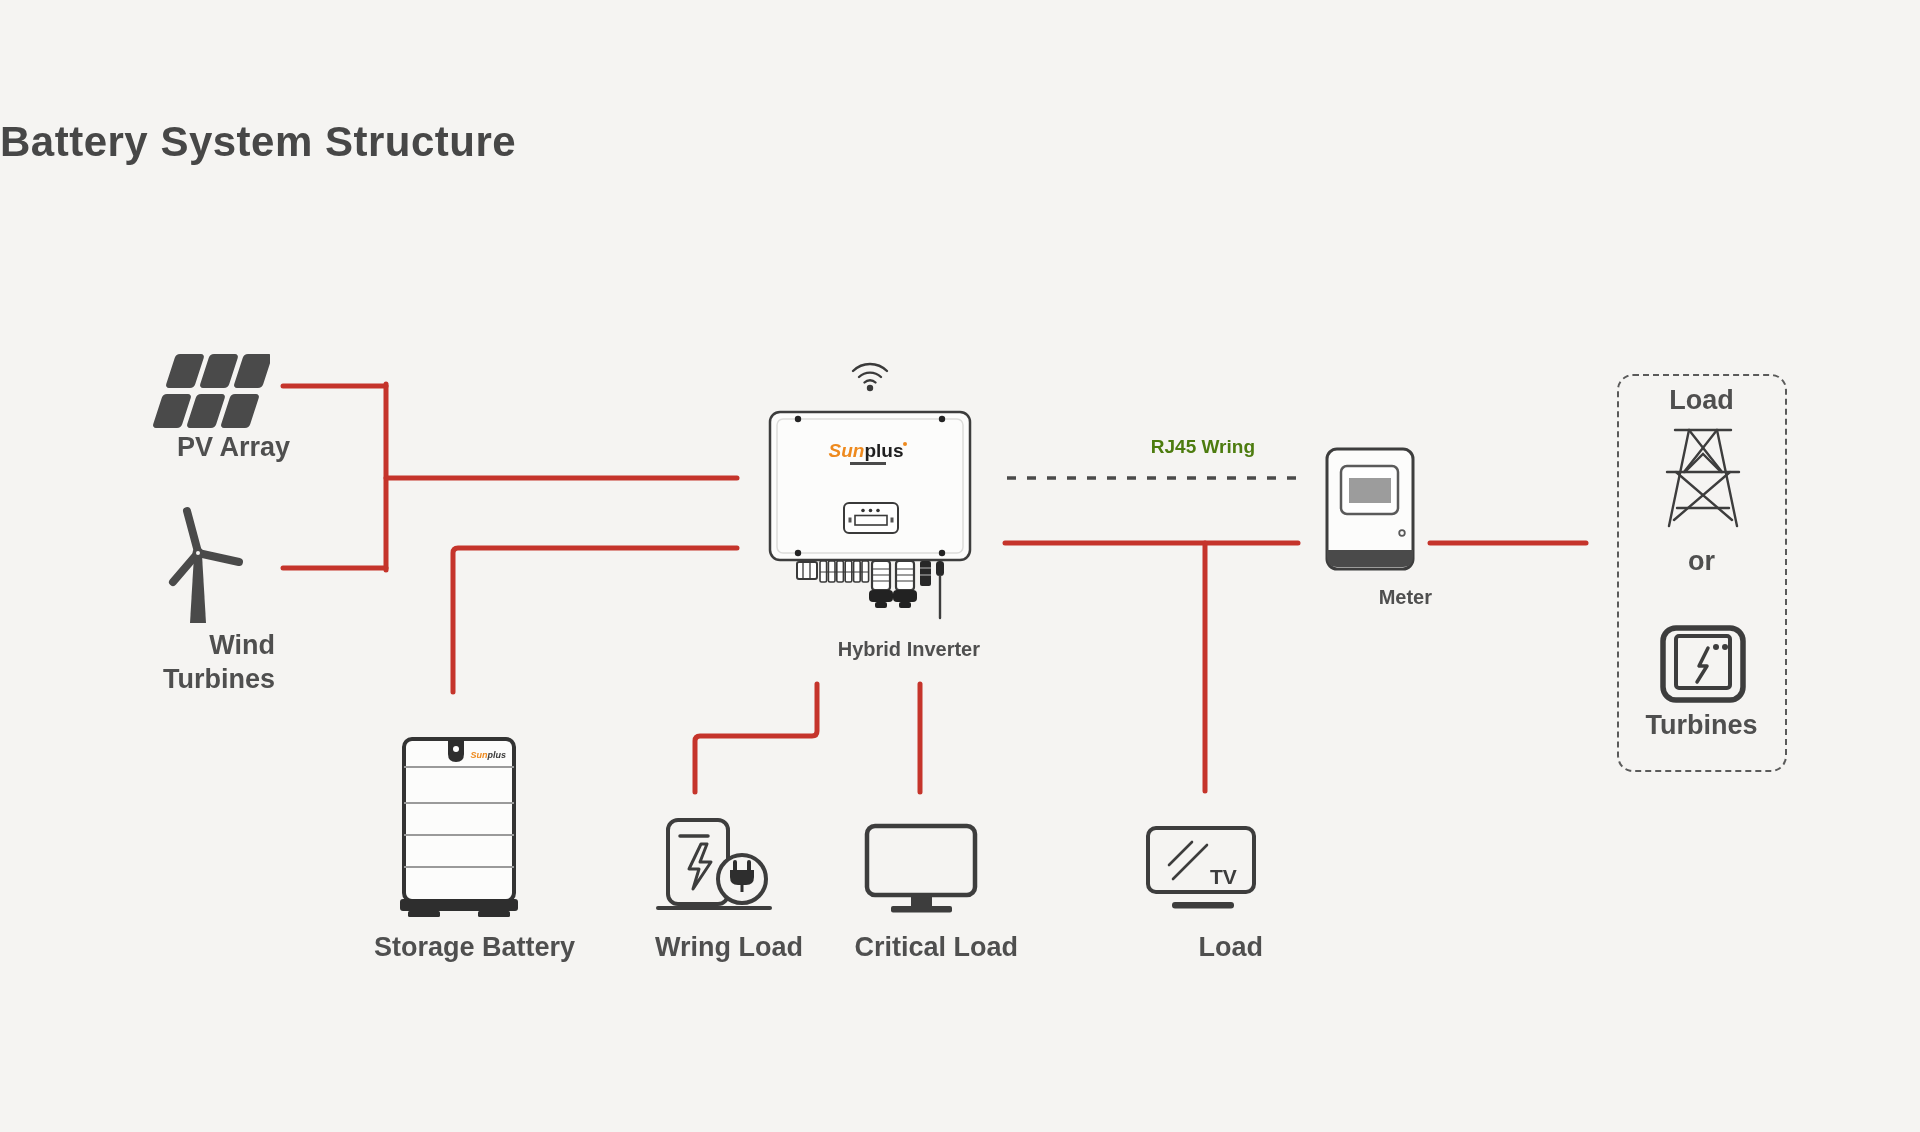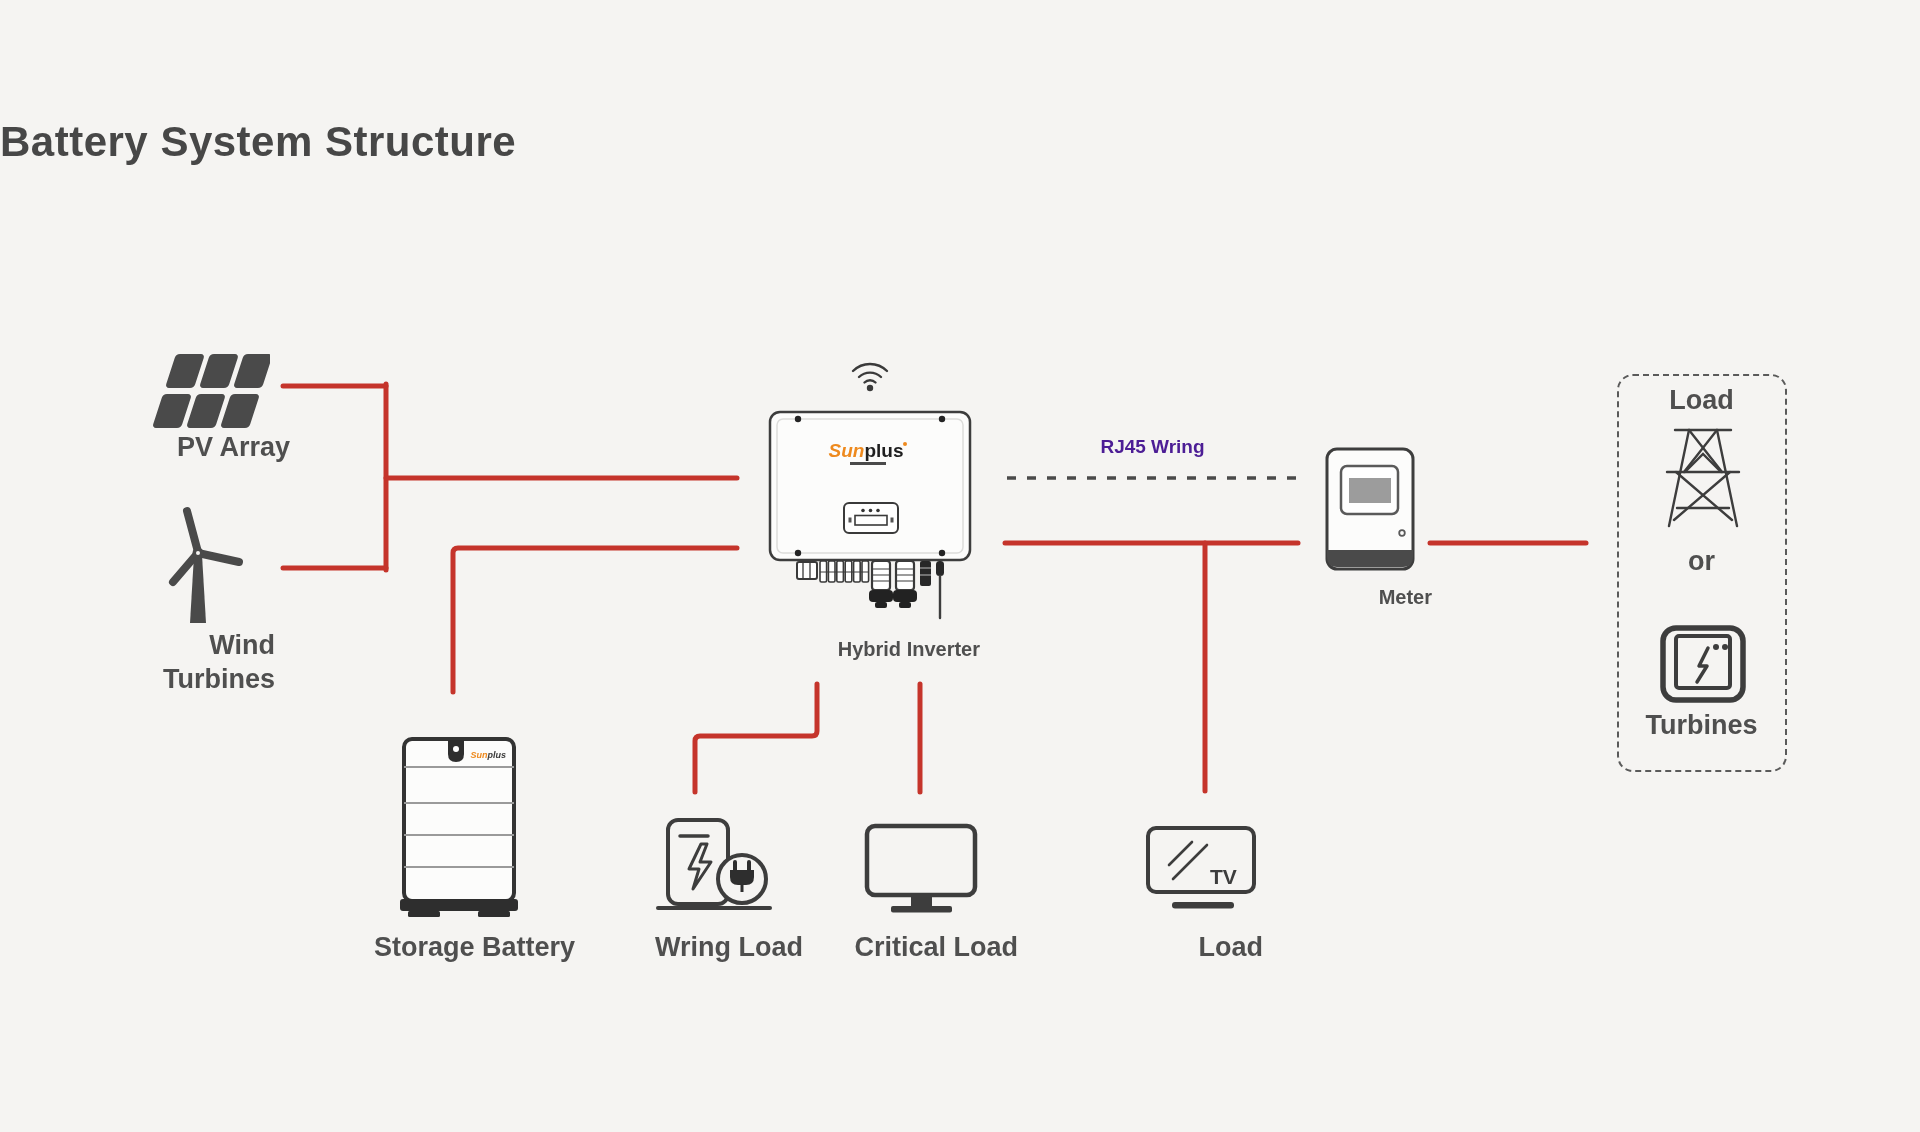--- a/index.html
+++ b/index.html
@@ -21,22 +21,22 @@
     text-align:center;
     font-size:29px;color:#595959;
   }
   .node-label{
     text-align:right;
     font-size:27px;font-weight:bold;color:#4f4f4f;
     line-height:34px;
   }
   .big-label{font-size:20px;}
   .rj45-label{
-    text-align:center;
-    font-size:19px;font-weight:bold;color:#4c1d95;
+    text-align:right;
+    font-size:19px;font-weight:bold;color:#4d7c0f;
   }
   .overlay-svg{position:absolute;left:0;top:0;pointer-events:none;}
   .gridbox{
     left:1617px;top:374px;width:170px;height:398px;
     border:2.5px dashed #5a5a5a;border-radius:16px;
     box-sizing:border-box;
   }
   .gridbox .glabel{position:absolute;left:0;width:165px;text-align:center;
     font-size:27px;font-weight:bold;color:#4f4f4f;}
   .logo{

